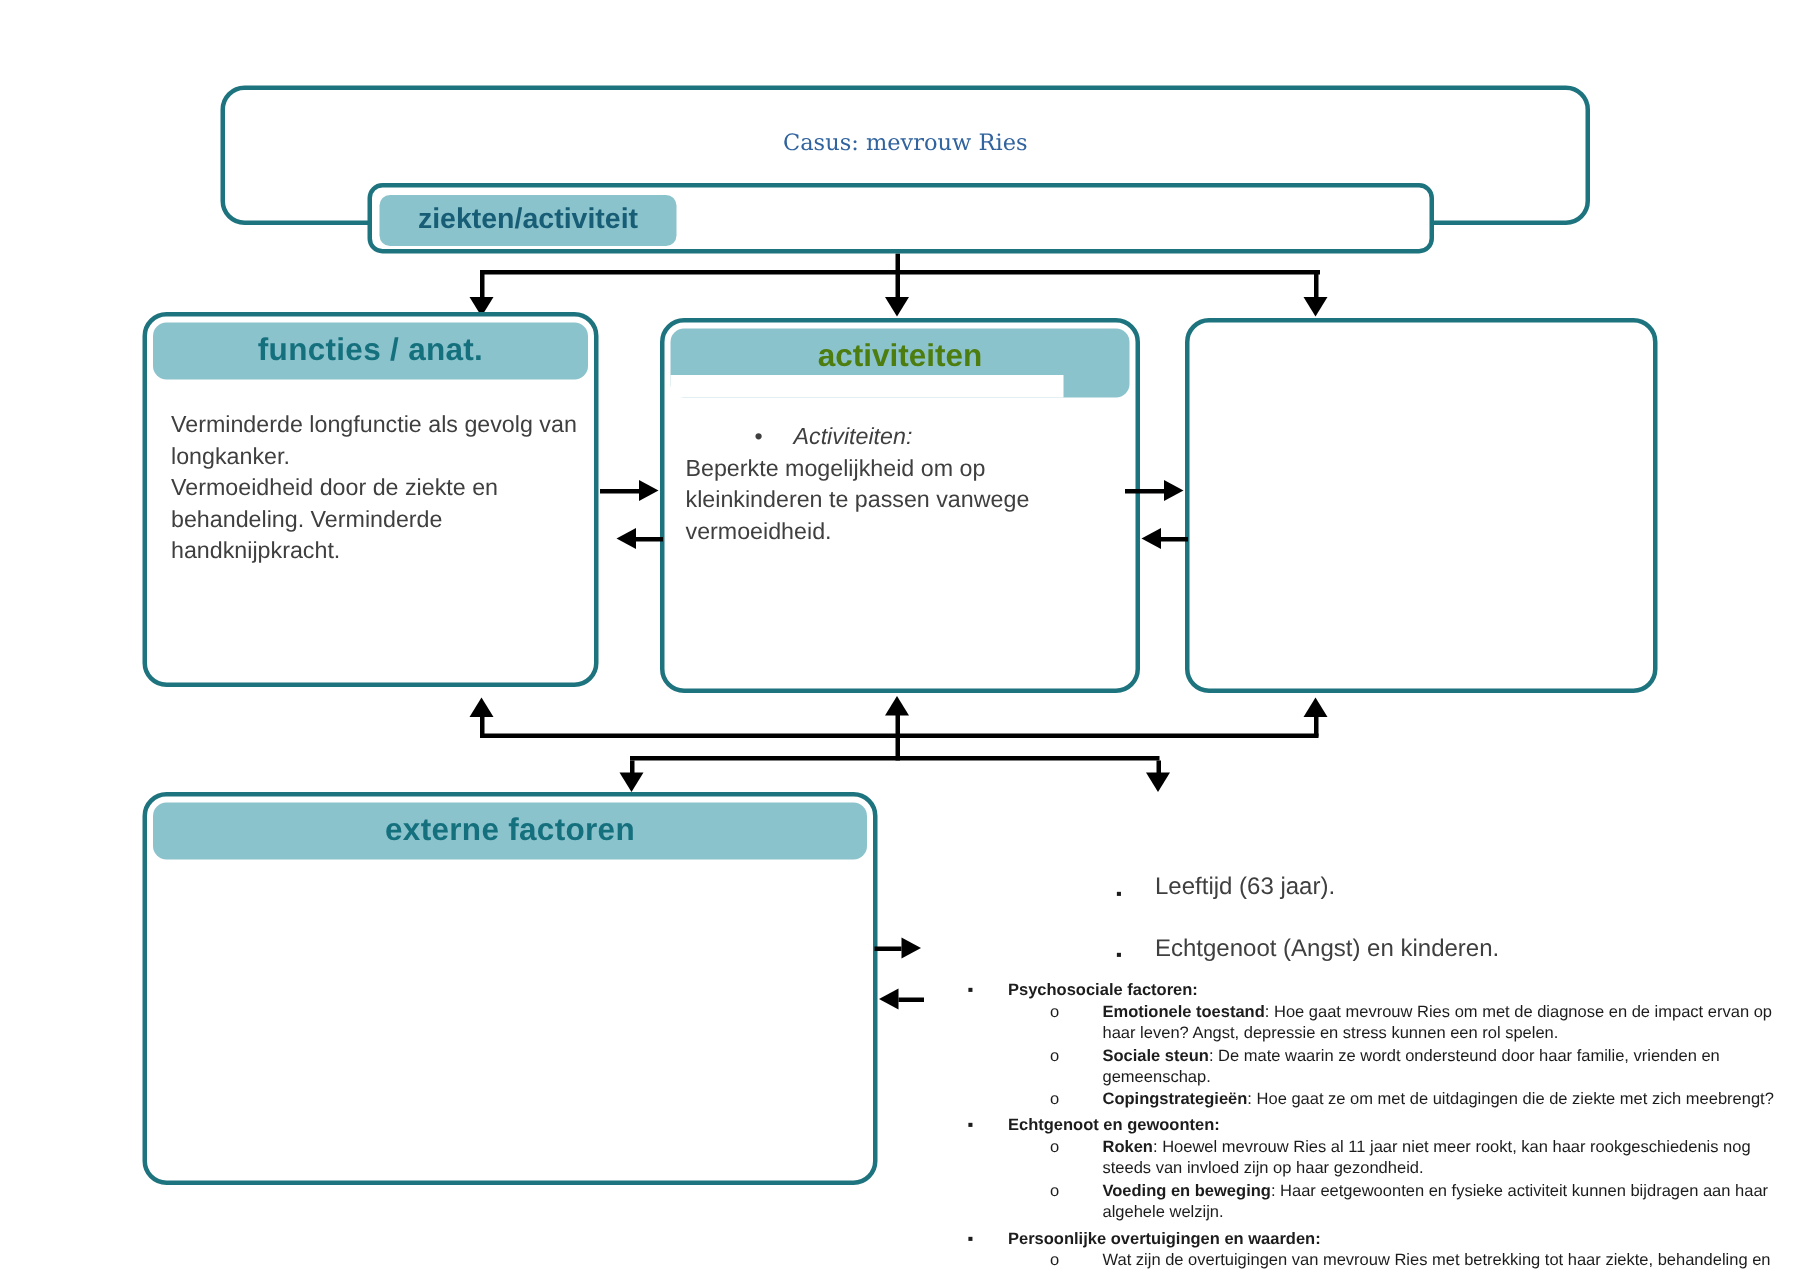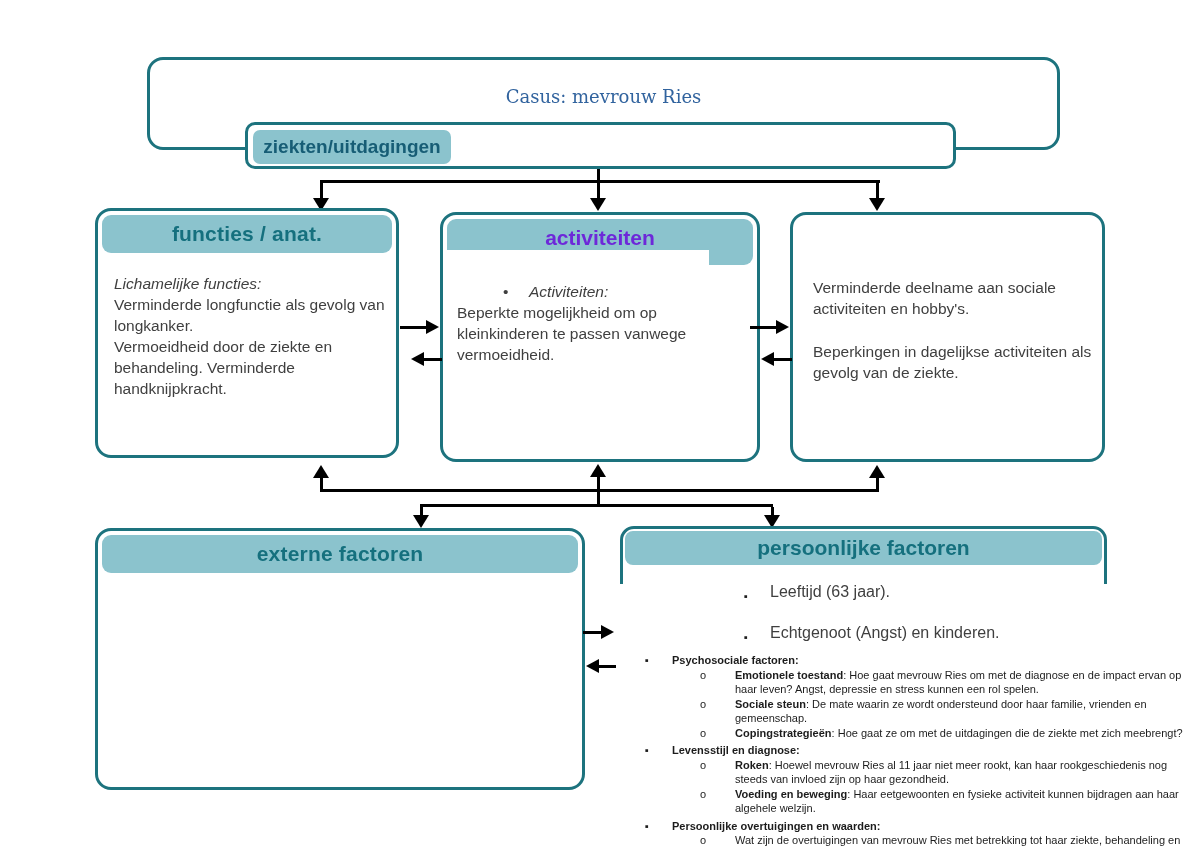--- a/index.html
+++ b/index.html
@@ -10,37 +10,37 @@
   .obox{position:absolute;border:3px solid #1d737e;border-radius:16px;background:#fff;box-sizing:border-box;}
   .hbar{position:absolute;left:4px;right:4px;top:4px;height:38px;background:#8bc3cd;border-radius:9px;
         display:flex;align-items:center;justify-content:center;
         font-weight:bold;font-size:21px;color:#15707e;letter-spacing:.2px;}
   .body-txt{position:absolute;font-size:15.5px;line-height:21px;color:#3f3f3f;}
   .it{font-style:italic;}
 
   
   #top-box{left:147px;top:57px;width:913px;height:93px;}
   #casus-title{position:absolute;left:0;right:0;top:26px;text-align:center;
-               font-family:"DejaVu Serif",serif;font-size:18px;color:#31639e;}
+               font-family:"DejaVu Serif",serif;font-size:15px;color:#31639e;}
   #sub-box{left:245px;top:122px;width:711px;height:47px;border-radius:10px;z-index:3;}
   #disease-tag{position:absolute;left:5px;top:5px;width:198px;height:34px;background:#8bc3cd;border-radius:7px;
                display:flex;align-items:center;justify-content:center;
                font-weight:bold;font-size:19px;color:#175d75;}
 
   
   #box-functies{left:95px;top:208px;width:304px;height:250px;}
   #box-activiteiten{left:440px;top:212px;width:320px;height:250px;}
   #box-participatie{left:790px;top:212px;width:315px;height:250px;}
   #functies-body{left:16px;top:62px;width:272px;}
   #functies-body .gap-top{margin-top:21px;}
   
   #act-head{position:absolute;left:4px;right:4px;top:4px;height:46px;}
   #act-bar{position:absolute;left:0;right:0;top:0;bottom:0;background:#8bc3cd;border-radius:9px;}
   #act-title{position:absolute;left:0;right:0;top:7px;text-align:center;z-index:1;
-             font-weight:bold;font-size:21px;color:#6d28d9;}
+             font-weight:bold;font-size:21px;color:#4d7c0f;}
   #act-clip{position:absolute;left:0;right:44px;bottom:0;height:15px;background:#fff;z-index:2;}
   #act-body{left:14px;top:66px;width:250px;}
   .bullet-line{display:flex;margin-left:46px;}
   .bullet-line .bmark{width:26px;}
   #participatie-body{left:20px;top:62px;width:292px;}
   #participatie-body p{margin:0 0 22px 0;}
 
   
   #box-externe{left:95px;top:528px;width:490px;height:262px;}
 
@@ -70,36 +70,35 @@
 </style>
 </head>
 <body>
 
 <div id="page">
 
   <div class="obox" id="top-box">
     <div id="casus-title">Casus: mevrouw Ries</div>
   </div>
   <div class="obox" id="sub-box">
-    <div id="disease-tag">ziekten/uitdagingen</div>
+    <div id="disease-tag">ziekten/activiteit</div>
   </div>
 
   <div class="vl" style="left:597px;top:169px;width:3px;height:12px;"></div>
   <div class="hl" style="left:320px;top:180px;width:560px;height:3px;"></div>
   <div class="vl" style="left:320px;top:182px;width:3px;height:16px;"></div>
   <div class="tri tri-down" style="left:313px;top:198px;"></div>
   <div class="vl" style="left:597px;top:182px;width:3px;height:16px;"></div>
   <div class="tri tri-down" style="left:590px;top:198px;"></div>
   <div class="vl" style="left:876px;top:182px;width:3px;height:16px;"></div>
   <div class="tri tri-down" style="left:869px;top:198px;"></div>
 
   <div class="obox" id="box-functies">
     <div class="hbar">functies / anat.</div>
     <div class="body-txt" id="functies-body">
-      <div class="it">Lichamelijke functies:</div>
       <div>Verminderde longfunctie als gevolg van longkanker.</div>
       <div>Vermoeidheid door de ziekte en behandeling. Verminderde handknijpkracht.</div>
     </div>
   </div>
 
   <div class="obox" id="box-activiteiten">
     <div id="act-head">
       <div id="act-bar"></div>
       <div id="act-title">activiteiten</div>
       <div id="act-clip"></div>
@@ -107,24 +106,20 @@
     <div class="body-txt" id="act-body">
       <div class="bullet-line">
         <span class="bmark">•</span>
         <span class="it">Activiteiten:</span>
       </div>
       <div>Beperkte mogelijkheid om op kleinkinderen te passen vanwege vermoeidheid.</div>
     </div>
   </div>
 
   <div class="obox" id="box-participatie">
-    <div class="body-txt" id="participatie-body">
-      <p>Verminderde deelname aan sociale activiteiten en hobby's.</p>
-      <p>Beperkingen in dagelijkse activiteiten als gevolg van de ziekte.</p>
-    </div>
   </div>
 
   <div class="hl" style="left:400px;top:326px;width:26px;height:3px;"></div>
   <div class="tri tri-right" style="left:426px;top:320px;"></div>
   <div class="tri tri-left" style="left:411px;top:352px;"></div>
   <div class="hl" style="left:424px;top:358px;width:18px;height:3px;"></div>
 
   <div class="hl" style="left:750px;top:326px;width:26px;height:3px;"></div>
   <div class="tri tri-right" style="left:776px;top:320px;"></div>
   <div class="tri tri-left" style="left:761px;top:352px;"></div>
@@ -146,24 +141,20 @@
   <div class="obox" id="box-externe">
     <div class="hbar">externe factoren</div>
 
   </div>
 
   <div class="hl" style="left:583px;top:631px;width:18px;height:3px;"></div>
   <div class="tri tri-right" style="left:601px;top:625px;"></div>
   <div class="tri tri-left" style="left:586px;top:659px;"></div>
   <div class="hl" style="left:599px;top:665px;width:17px;height:3px;"></div>
 
-  <div id="pf-head-wrap">
-    <div id="pf-head-outline"></div>
-    <div id="pf-bar">persoonlijke factoren</div>
-  </div>
 
   <div id="pf-body">
     <div class="pf-top-row" id="pf-row-1">
       <span class="sqm">▪</span>
       <div>Leeftijd (63 jaar).</div>
     </div>
     <div class="pf-top-row" id="pf-row-2">
       <span class="sqm">▪</span>
       <div>Echtgenoot (Angst) en kinderen.</div>
     </div>
@@ -180,21 +171,21 @@
       <span class="m2">o</span>
       <div class="t"><b>Sociale steun</b><span>: </span><span>De mate waarin ze wordt ondersteund door haar familie, vrienden en gemeenschap.</span></div>
     </div>
     <div class="ol2">
       <span class="m2">o</span>
       <div class="t"><b>Copingstrategieën</b><span>: </span><span>Hoe gaat ze om met de uitdagingen die de ziekte met zich meebrengt?</span></div>
     </div>
 
     <div class="ol1">
       <span class="m1">▪</span>
-      <span>Levensstijl en diagnose:</span>
+      <span>Echtgenoot en gewoonten:</span>
     </div>
     <div class="ol2">
       <span class="m2">o</span>
       <div class="t"><b>Roken</b><span>: </span><span>Hoewel mevrouw Ries al 11 jaar niet meer rookt, kan haar rookgeschiedenis nog steeds van invloed zijn op haar gezondheid.</span></div>
     </div>
     <div class="ol2">
       <span class="m2">o</span>
       <div class="t"><b>Voeding en beweging</b><span>: </span><span>Haar eetgewoonten en fysieke activiteit kunnen bijdragen aan haar algehele welzijn.</span></div>
     </div>
 

